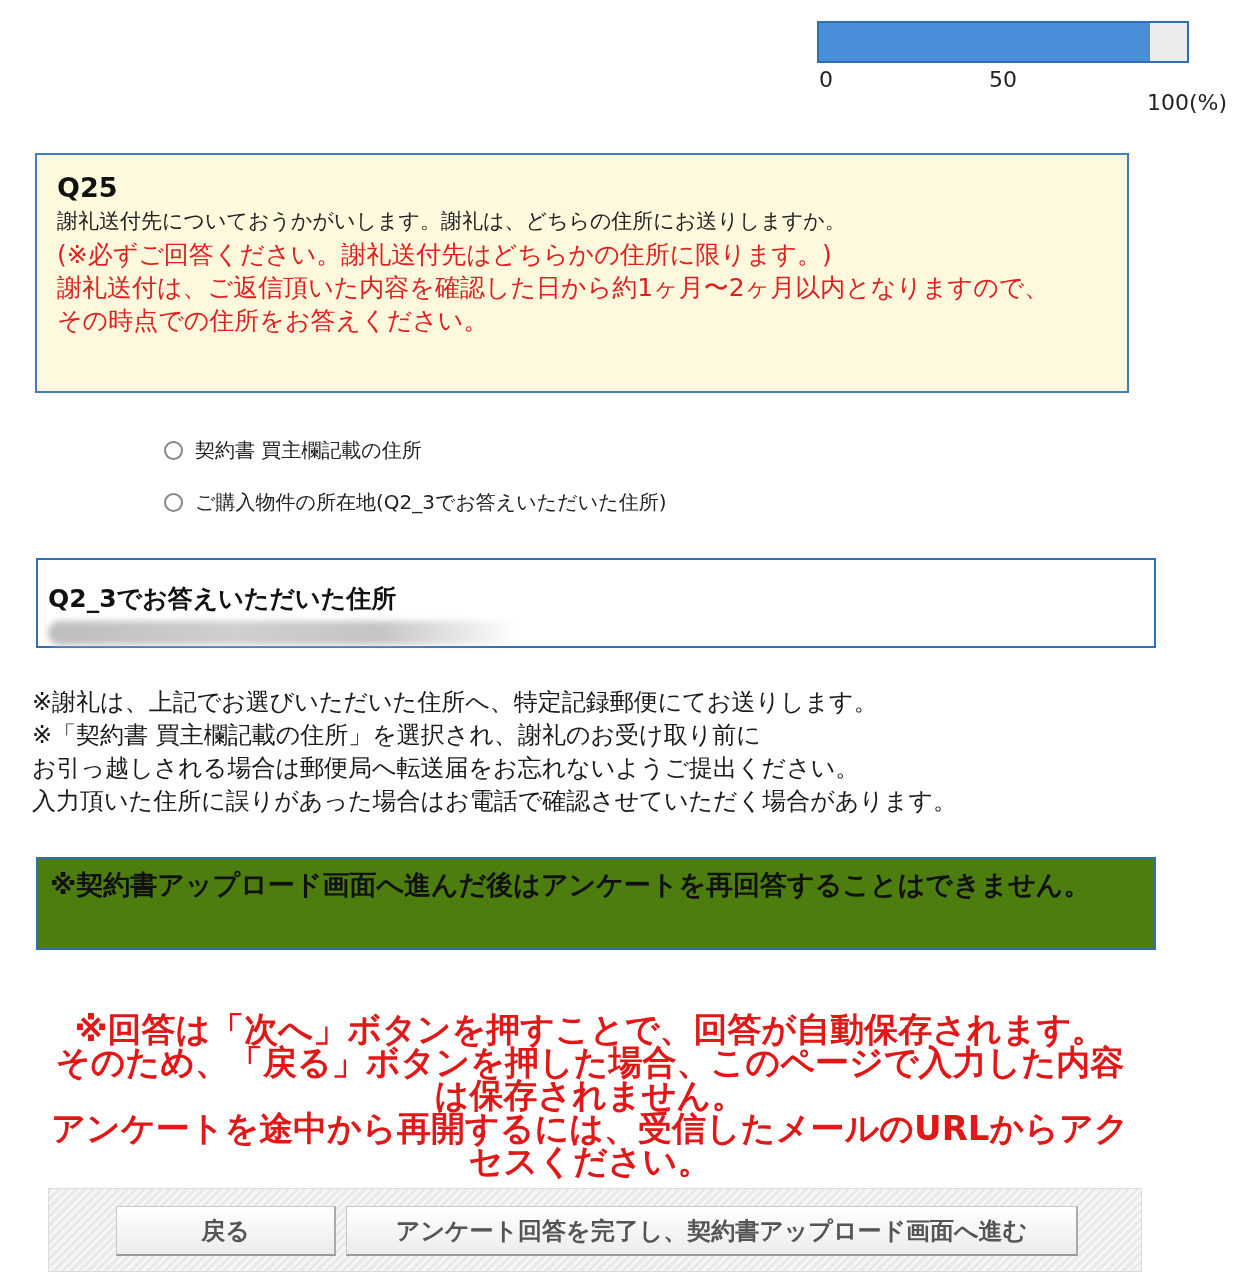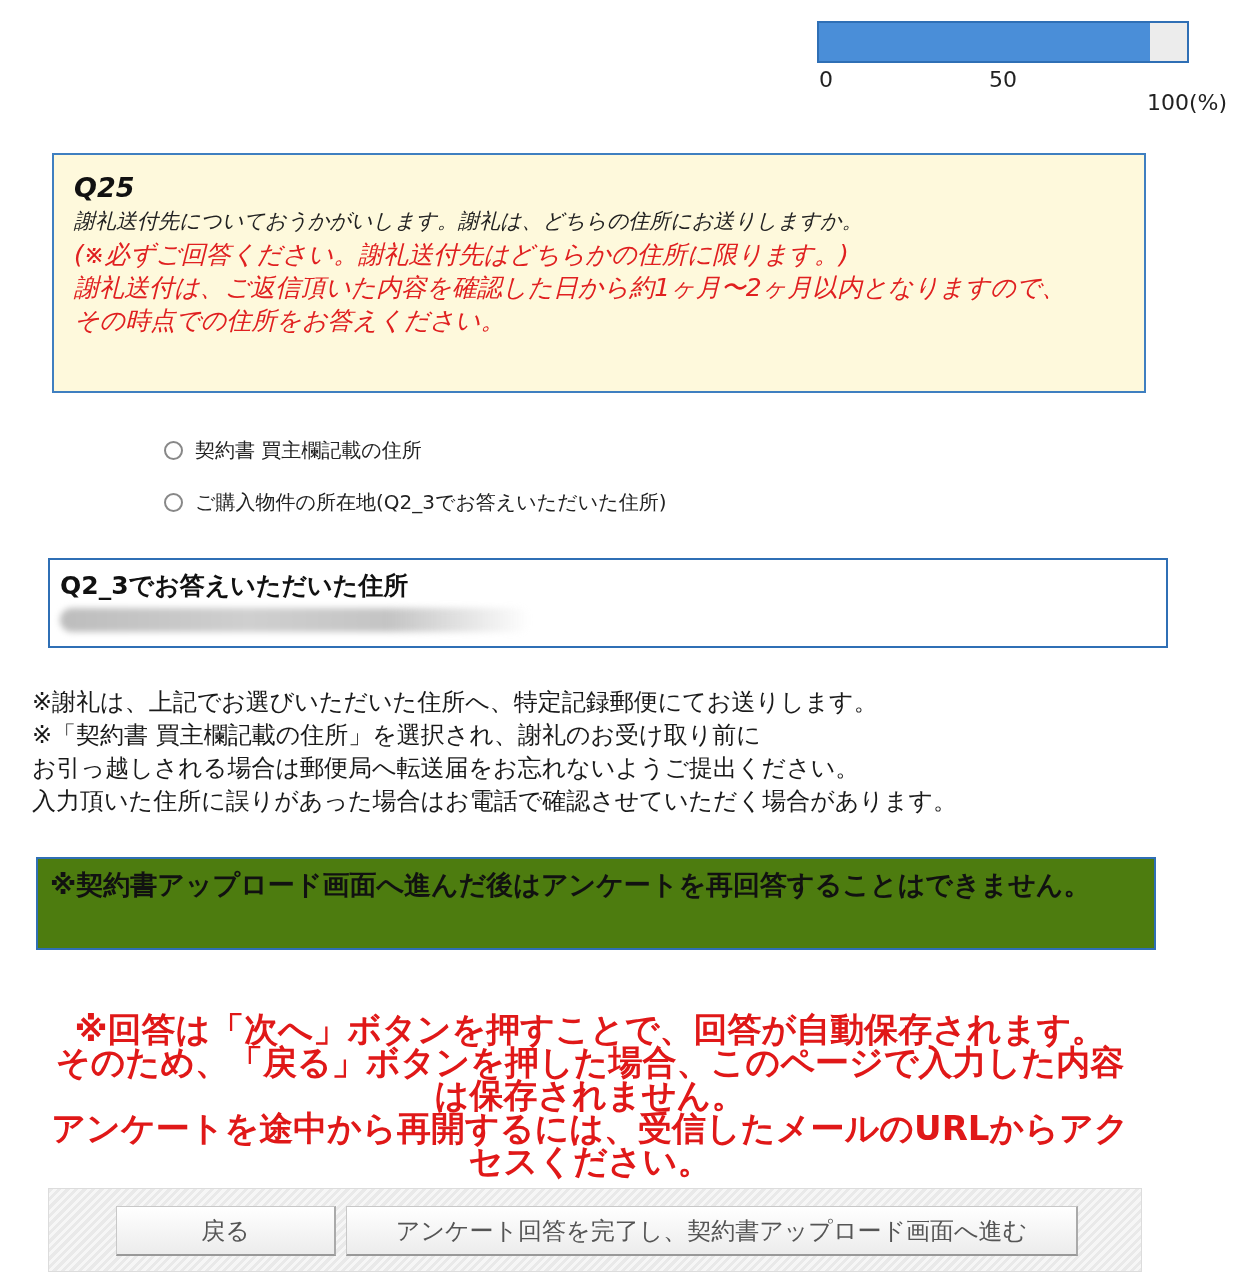--- a/index.html
+++ b/index.html
@@ -16,42 +16,41 @@
   }
   .progress-fill { height: 100%; background: #4a8ed8; }
   .progress-labels { position: relative; height: 30px; font-size: 22px; color: #222; margin-top: 4px; }
   .progress-labels span { position: absolute; top: 0; }
   .tick-0 { left: 2px; }
   .tick-50 { left: 172px; }
   .tick-100 { left: 330px; white-space: nowrap; margin-top: 23px; }
 
   
   .question-box {
-    position: absolute; left: 52px; top: 153px; width: 1094px; height: 240px;
+    position: absolute; left: 35px; top: 153px; width: 1094px; height: 240px;
     box-sizing: border-box; background: #fef9dc; border: 2px solid #3f7fc0;
     padding: 16px 20px;
-    font-style: italic;
   }
   .q-number { font-size: 27px; font-weight: bold; line-height: 34px; color: #111; }
   .q-text { font-size: 21px; line-height: 33px; color: #222; }
   .q-note { font-size: 25px; line-height: 33px; color: #e02020; }
 
   
   .options { position: absolute; left: 164px; top: 430px; }
   .option { display: flex; align-items: center; height: 40px; margin-bottom: 12px; font-size: 20px; color: #222; cursor: pointer; }
   .radio {
     width: 19px; height: 19px; border: 2px solid #888; border-radius: 50%;
     background: #fff; margin-right: 12px; box-sizing: border-box;
   }
 
   
   .address-box {
-    position: absolute; left: 48px; top: 558px; width: 1120px; height: 90px;
+    position: absolute; left: 36px; top: 558px; width: 1120px; height: 90px;
     box-sizing: border-box; border: 2px solid #2f6fb5; background: #fff;
-    padding: 10px 10px;
+    padding: 23px 10px;
   }
   .address-title { font-size: 25px; font-weight: bold; color: #111; line-height: 32px; }
   .address-blur {
     margin-top: 6px; width: 470px; height: 24px; border-radius: 12px;
     background: linear-gradient(90deg, #bdbdbd 0%, #cfcfcf 40%, #c4c4c4 70%, rgba(230,230,230,0) 100%);
     filter: blur(3px);
   }
 
   
   .notes { position: absolute; left: 32px; top: 686px; font-size: 24px; line-height: 33px; color: #1a1a1a; }
@@ -74,21 +73,21 @@
     position: absolute; left: 48px; top: 1188px; width: 1094px; height: 84px;
     box-sizing: border-box;
     background: repeating-linear-gradient(135deg, #e9e9e9 0px, #e9e9e9 3px, #f6f6f6 3px, #f6f6f6 6px);
     border: 1px solid #dcdcdc;
   }
   .btn {
     position: absolute; top: 17px; height: 50px; box-sizing: border-box;
     background: linear-gradient(#ffffff, #ececec);
     border: 1px solid #c8c8c8; border-bottom: 2px solid #999; border-right: 2px solid #aaa;
     font-family: "DejaVu Sans", "Liberation Sans", sans-serif;
-    font-size: 24px; font-weight: normal; color: #555; cursor: pointer;
+    font-size: 24px; font-weight: bold; color: #555; cursor: pointer;
     display: flex; align-items: center; justify-content: center;
   }
   .btn-back { left: 67px; width: 220px; }
   .btn-next { left: 297px; width: 732px; }
 </style>
 </head>
 <body>
 
 <div class="progress">
   <div class="progress-track">

